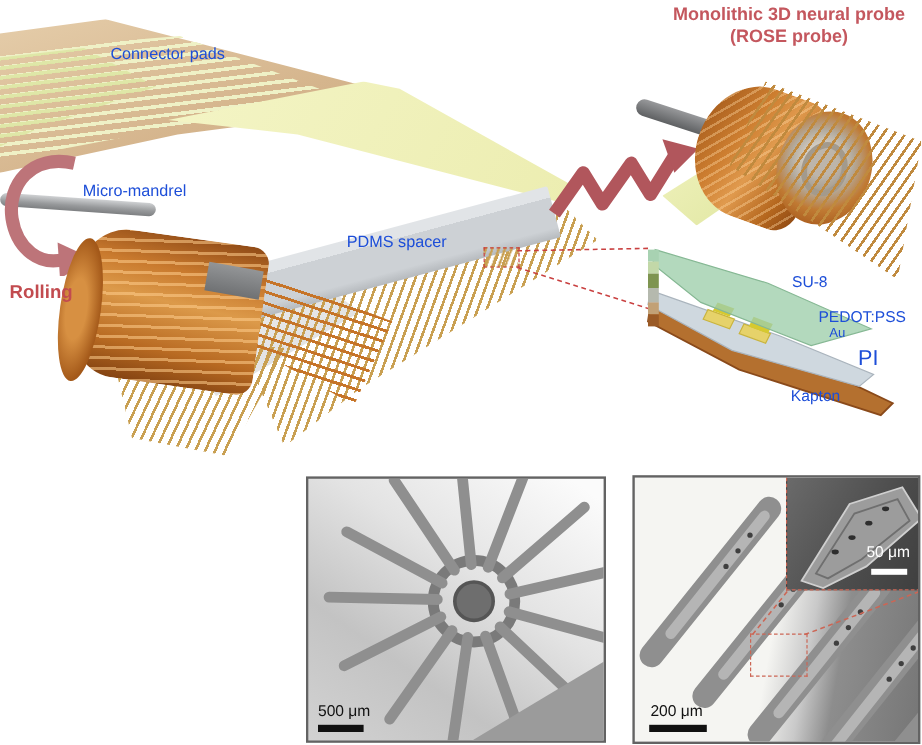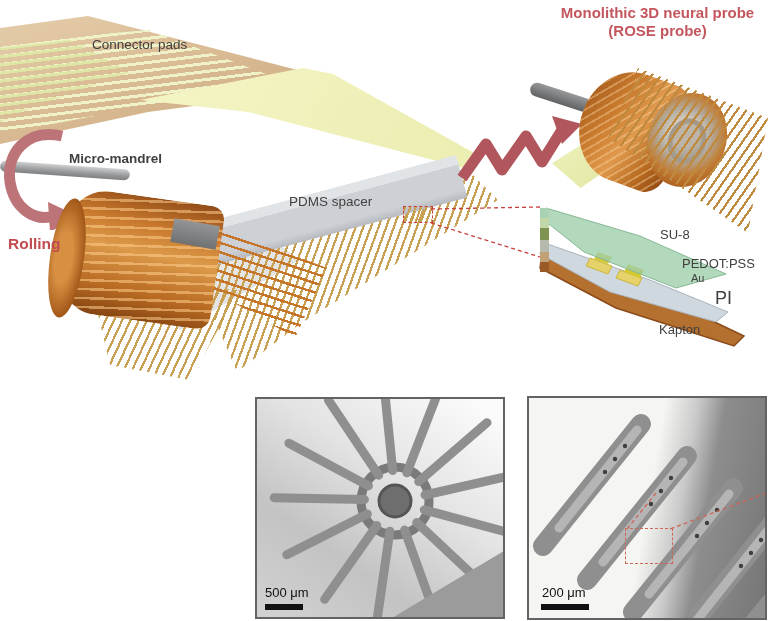--- a/index.html
+++ b/index.html
@@ -1,19 +1,19 @@
 <!DOCTYPE html>
 <html><head>
 <meta charset="utf-8">
 <style>
   html,body{margin:0;padding:0;background:#ffffff;}
   .stage{position:relative;width:768px;height:621px;background:#ffffff;overflow:hidden;
          font-family:"Liberation Sans", sans-serif;}
   .abs{position:absolute;}
-  .lbl{position:absolute;font-size:13.5px;color:#404040;white-space:nowrap;}
+  .lbl{position:absolute;font-size:13.5px;color:#1d4ed8;white-space:nowrap;}
   .title{position:absolute;font-size:15px;font-weight:bold;color:#c4575e;white-space:nowrap;}
   .panel{position:absolute;border:2px solid #636363;box-sizing:border-box;overflow:hidden;background:#fff;}
   .sbar{position:absolute;background:#111;height:6px;}
   .slbl{position:absolute;font-size:13px;color:#111;white-space:nowrap;}
 </style>
 </head>
 <body>
 
 <div class="stage">
 
@@ -115,21 +115,21 @@
                 border:5px solid #a39a8c;box-sizing:border-box;background:rgba(140,130,115,.35);"></div>
     <div class="abs" style="left:598px;top:58px;width:170px;height:180px;
                 clip-path:polygon(40px 10px,170px 60px,150px 175px,10px 80px);
                 background:repeating-linear-gradient(305deg,#c08a3e 0 2.2px,rgba(0,0,0,0) 2.2px 7.5px);"></div>
 
     <div class="abs" style="left:545px;top:4px;width:225px;text-align:center;font-size:15px;font-weight:bold;color:#c4575e;line-height:18px;">
       <div>Monolithic 3D neural probe</div>
       <div>(ROSE probe)</div>
     </div>
     <div class="lbl" style="left:92px;top:37px;">Connector pads</div>
-    <div class="lbl" style="left:69px;top:151px;font-weight:bold;">Micro-mandrel</div>
+    <div class="lbl" style="left:69px;top:151px;">Micro-mandrel</div>
     <div class="lbl" style="left:8px;top:203px;font-size:15.5px;font-weight:bold;color:#c24b4f;margin-top:32px;">Rolling</div>
     <div class="lbl" style="left:289px;top:194px;">PDMS spacer</div>
     <div class="lbl" style="left:660px;top:227px;font-size:13px;">SU-8</div>
     <div class="lbl" style="left:682px;top:256px;font-size:13px;">PEDOT:PSS</div>
     <div class="lbl" style="left:691px;top:272px;font-size:11px;">Au</div>
     <div class="lbl" style="left:715px;top:288px;font-size:18px;">PI</div>
     <div class="lbl" style="left:659px;top:322px;font-size:13px;">Kapton</div>
   </div>
 
 
@@ -189,17 +189,33 @@
           <circle cx="178" cy="125" r="2.2"></circle>
           <circle cx="168" cy="138" r="2.2"></circle>
         <circle cx="232" cy="142" r="2.2"></circle>
           <circle cx="222" cy="155" r="2.2"></circle>
           <circle cx="212" cy="168" r="2.2"></circle>
       </g>
       <line x1="127" y1="95" x2="98" y2="131" stroke="#cc6655" stroke-width="1.3" stroke-dasharray="4 3"></line>
       <line x1="237" y1="95" x2="141" y2="131" stroke="#cc6655" stroke-width="1.3" stroke-dasharray="4 3"></line>
     </svg>
     <div class="abs" style="left:96px;top:130px;width:46px;height:34px;border:1.2px dashed #cc6655;"></div>
+    <div class="abs" style="left:126px;top:0;width:112px;height:94px;
+                border-left:1.5px dashed #cc6655;border-bottom:1.5px dashed #cc6655;box-sizing:border-box;
+                background:linear-gradient(120deg,#6a6a6a,#4c4c4c 60%,#3f3f3f);">
+      <svg style="position:absolute;left:0;top:0;width:112px;height:94px;" viewBox="0 0 112 94">
+        <polygon points="12,86 52,22 96,8 112,34 66,74 30,92" fill="#9c9c9c" stroke="#cfcfcf" stroke-width="1.5"></polygon>
+        <polygon points="24,80 56,30 92,18 102,36 62,68 34,84" fill="none" stroke="#6f6f6f" stroke-width="1.5"></polygon>
+        <g fill="#2e2e2e">
+          <ellipse cx="40" cy="62" rx="3" ry="2"></ellipse>
+            <ellipse cx="54" cy="50" rx="3" ry="2"></ellipse>
+          <ellipse cx="68" cy="38" rx="3" ry="2"></ellipse>
+            <ellipse cx="82" cy="26" rx="3" ry="2"></ellipse>
+        </g>
+      </svg>
+      <div class="abs" style="left:66px;top:54px;font-size:13px;color:#ffffff;white-space:nowrap;">50 μm</div>
+      <div class="abs" style="left:70px;top:76px;width:30px;height:5px;background:#ffffff;"></div>
+    </div>
     <div class="slbl" style="left:13px;top:187px;">200 μm</div>
     <div class="sbar" style="left:12px;top:206px;width:48px;"></div>
   </div>
 
 </div>
 
 </body></html>

